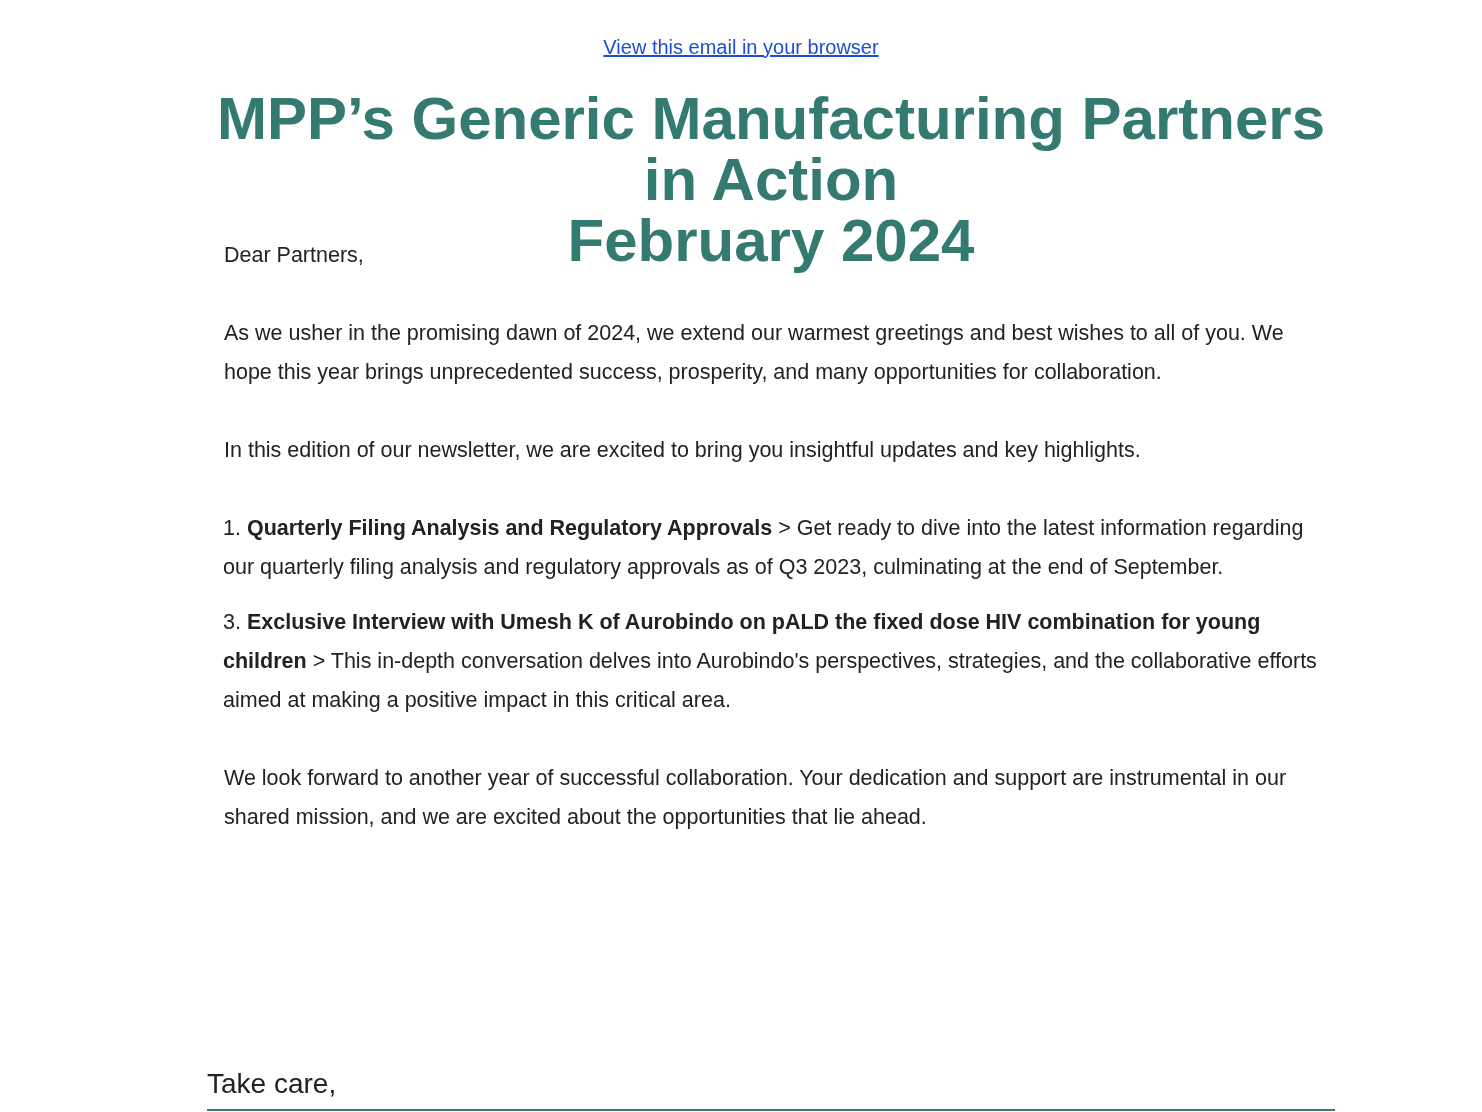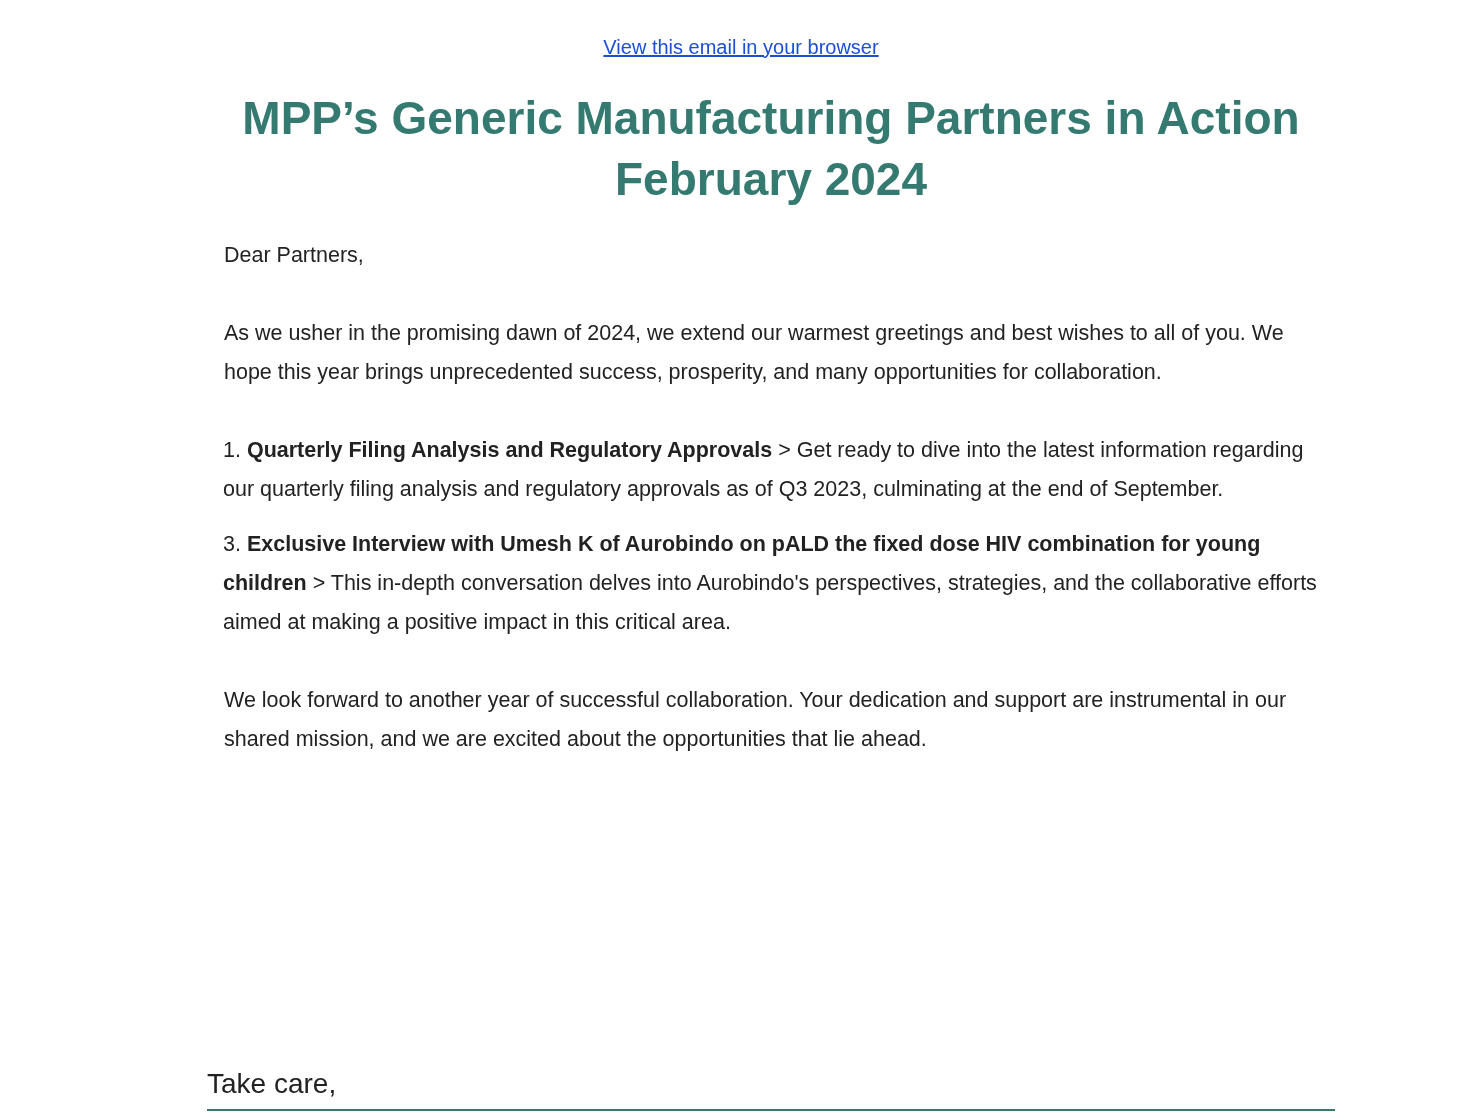--- a/index.html
+++ b/index.html
@@ -12,21 +12,21 @@
       position: absolute; top: 36px; left: 0; width: 1542px;
       text-align: center;
     }
     .browser-link {
       color: #1d4ed8; font-size: 20px; text-decoration: underline;
       cursor: pointer;
     }
     .title {
       position: absolute; top: 88px; left: 207px; width: 1128px;
       margin: 0; text-align: center;
-      color: #347a70; font-weight: bold; font-size: 46px; line-height: 61px;
+      color: #347a70; font-weight: bold; font-size: 60px; line-height: 61px;
     }
     .title span { display: block; }
     .content {
       position: absolute; top: 236px; left: 207px; width: 1128px;
       font-size: 21.5px; line-height: 39px;
     }
     .content p { margin: 0 0 39px 17px; }
     .content .list-item { margin: 16px; }
     .content .list { margin: 0 0 39px 0; }
     .signoff { position: absolute; top: 1064px; left: 207px; font-size: 28px; line-height: 39px; }
@@ -45,20 +45,21 @@
 </div>
 
 <h1 class="title">
   <span>MPP’s Generic Manufacturing Partners in Action</span>
   <span>February 2024</span>
 </h1>
 
 <div class="content">
   <p>Dear Partners,</p>
   <p>As we usher in the promising dawn of 2024, we extend our warmest greetings and best wishes to all of you. We hope this year brings unprecedented success, prosperity, and many opportunities for collaboration.</p>
+  <p>In this edition of our newsletter, we are excited to bring you insightful updates and key highlights.</p>
 
   <div class="list">
     <div class="list-item">
       <span>1.</span>
       <b>Quarterly Filing Analysis and Regulatory Approvals</b>
       <span>&gt; Get ready to dive into the latest information regarding our quarterly filing analysis and regulatory approvals as of Q3 2023, culminating at the end of September.</span>
     </div>
     <div class="list-item">
       <span>3.</span>
       <b>Exclusive Interview with Umesh K of Aurobindo on pALD the fixed dose HIV combination for young children</b>

